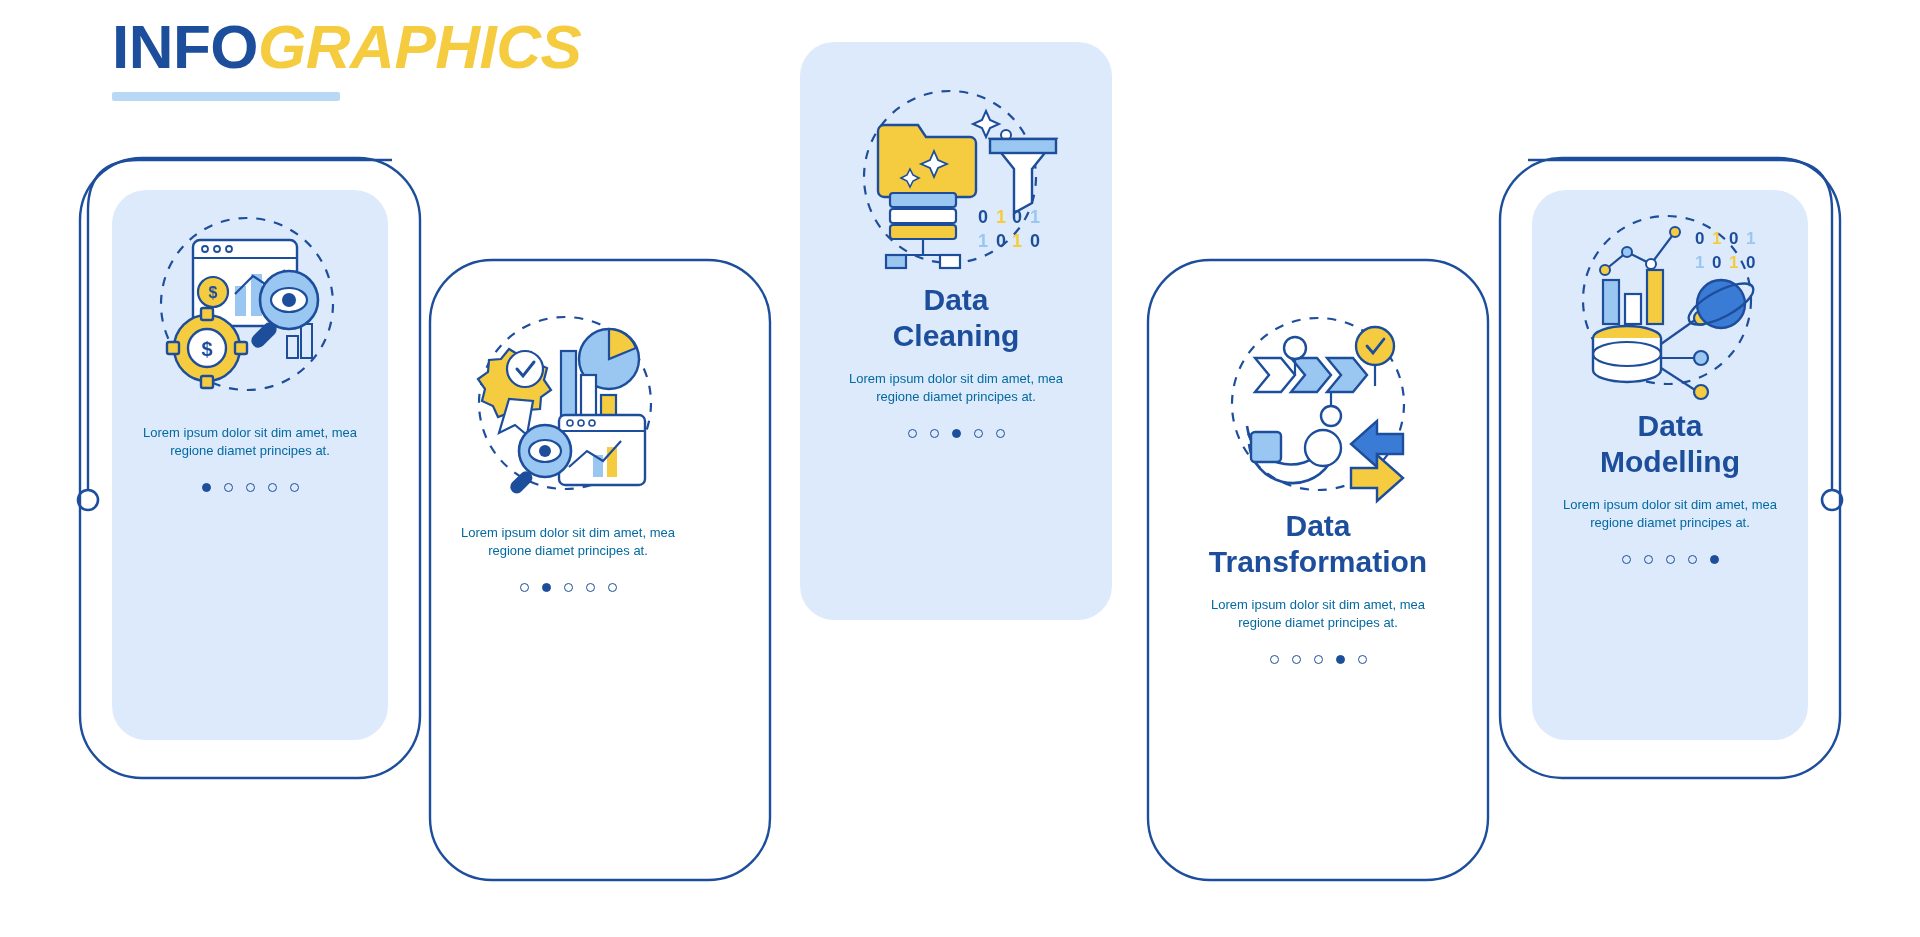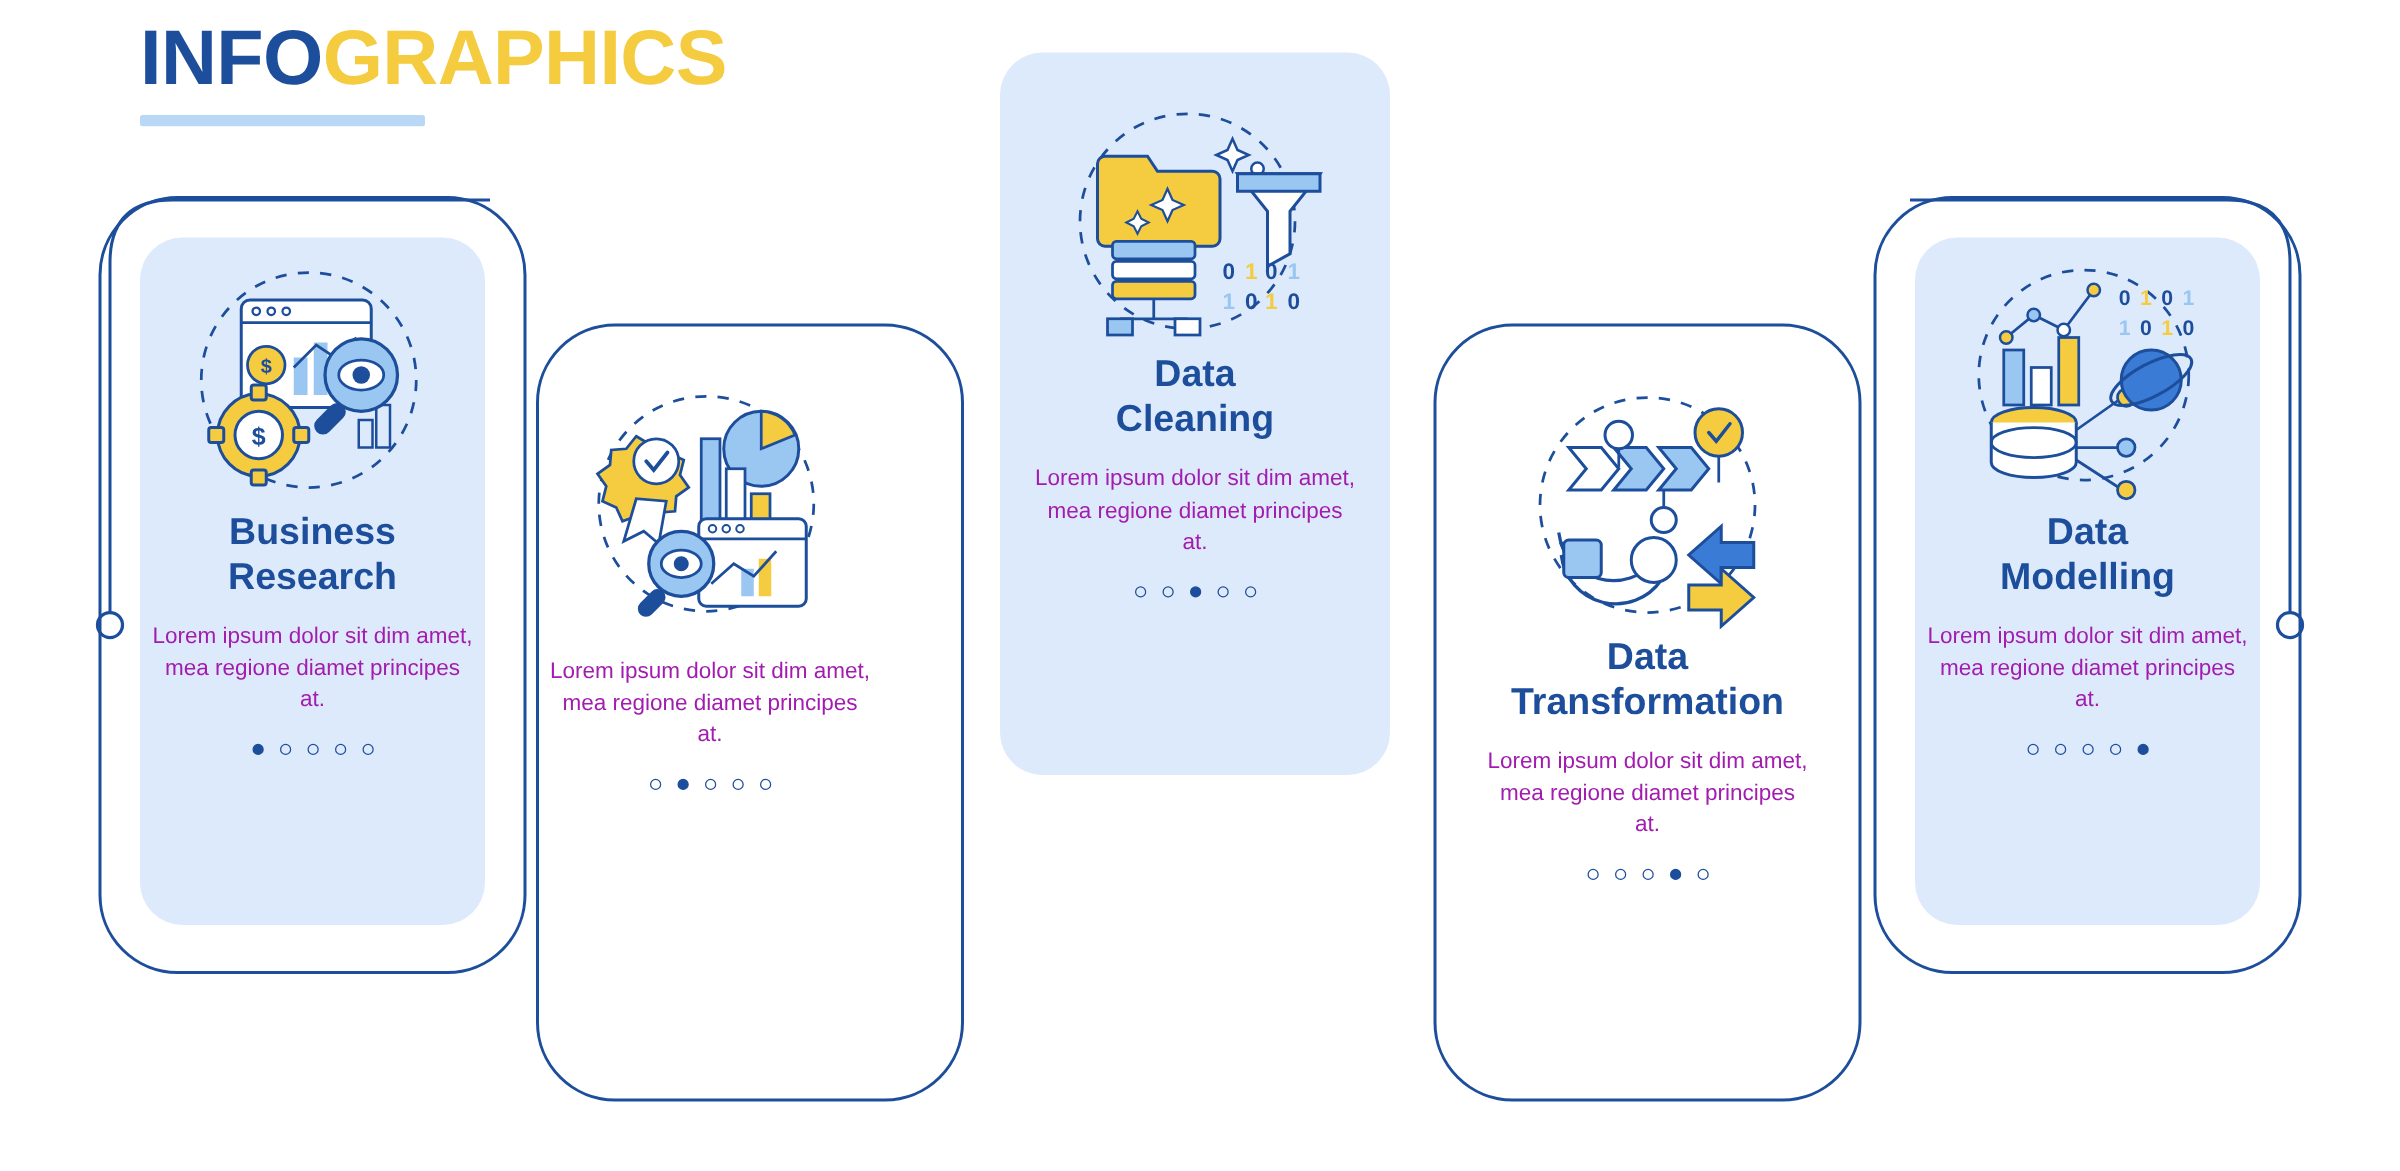--- a/index.html
+++ b/index.html
@@ -22,21 +22,21 @@
     top: 16px;
   }
   .title {
     font-size: 62px;
     font-weight: bold;
     letter-spacing: -0.5px;
     line-height: 1;
     white-space: nowrap;
   }
   .title .part-a { color: #1d4e9c; text-align: center; }
-  .title .part-b { color: #f5cc3f; }
+  .title .part-b { color: #f5cc3f; font-style: italic; }
   .title-underline {
     margin-top: 14px;
     width: 228px;
     height: 9px;
     background: #b9d8f5;
     border-radius: 2px;
   }
 
   
   .connector-svg {
@@ -60,22 +60,22 @@
   }
   .card-title {
     color: #1d4e9c;
     font-weight: bold;
     font-size: 30px;
     line-height: 1.2;
     text-align: center;
     white-space: pre-line;
   }
   .card-desc {
-    color: #a21caf;
-    font-size: 18px;
+    color: #0369a1;
+    font-size: 13px;
     line-height: 1.42;
     text-align: center;
     margin-top: 16px;
     width: 260px;
   }
   .dots {
     display: flex;
     gap: 13px;
     margin-top: 22px;
     align-items: center;
@@ -153,22 +153,20 @@
       </g>
 
       <g>
         <circle cx="154" cy="92" r="29" fill="#9ac6f2" stroke="#1d4e9c" stroke-width="2.6"></circle>
         <ellipse cx="154" cy="92" rx="18" ry="12" fill="#fff" stroke="#1d4e9c" stroke-width="2.2"></ellipse>
         <circle cx="154" cy="92" r="7" fill="#1d4e9c"></circle>
         <rect x="122" y="112" width="14" height="30" rx="7" transform="rotate(45 129 127)" fill="#1d4e9c"></rect>
       </g>
     </svg>
   </div>
-  <div class="card-title">Business
-Research</div>
   <div class="card-desc">Lorem ipsum dolor sit dim amet, mea regione diamet principes at.</div>
   <div class="dots">
     <span class="dot filled"></span>
     <span class="dot"></span>
     <span class="dot"></span>
     <span class="dot"></span>
     <span class="dot"></span>
   </div>
 </div>
 

